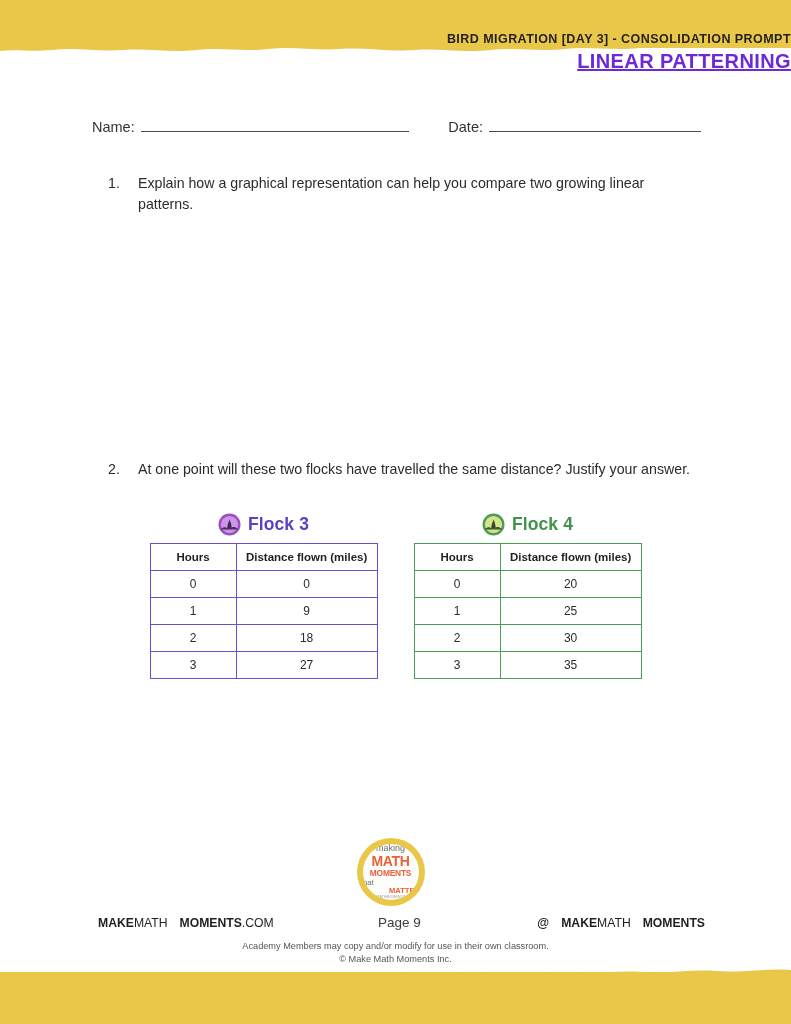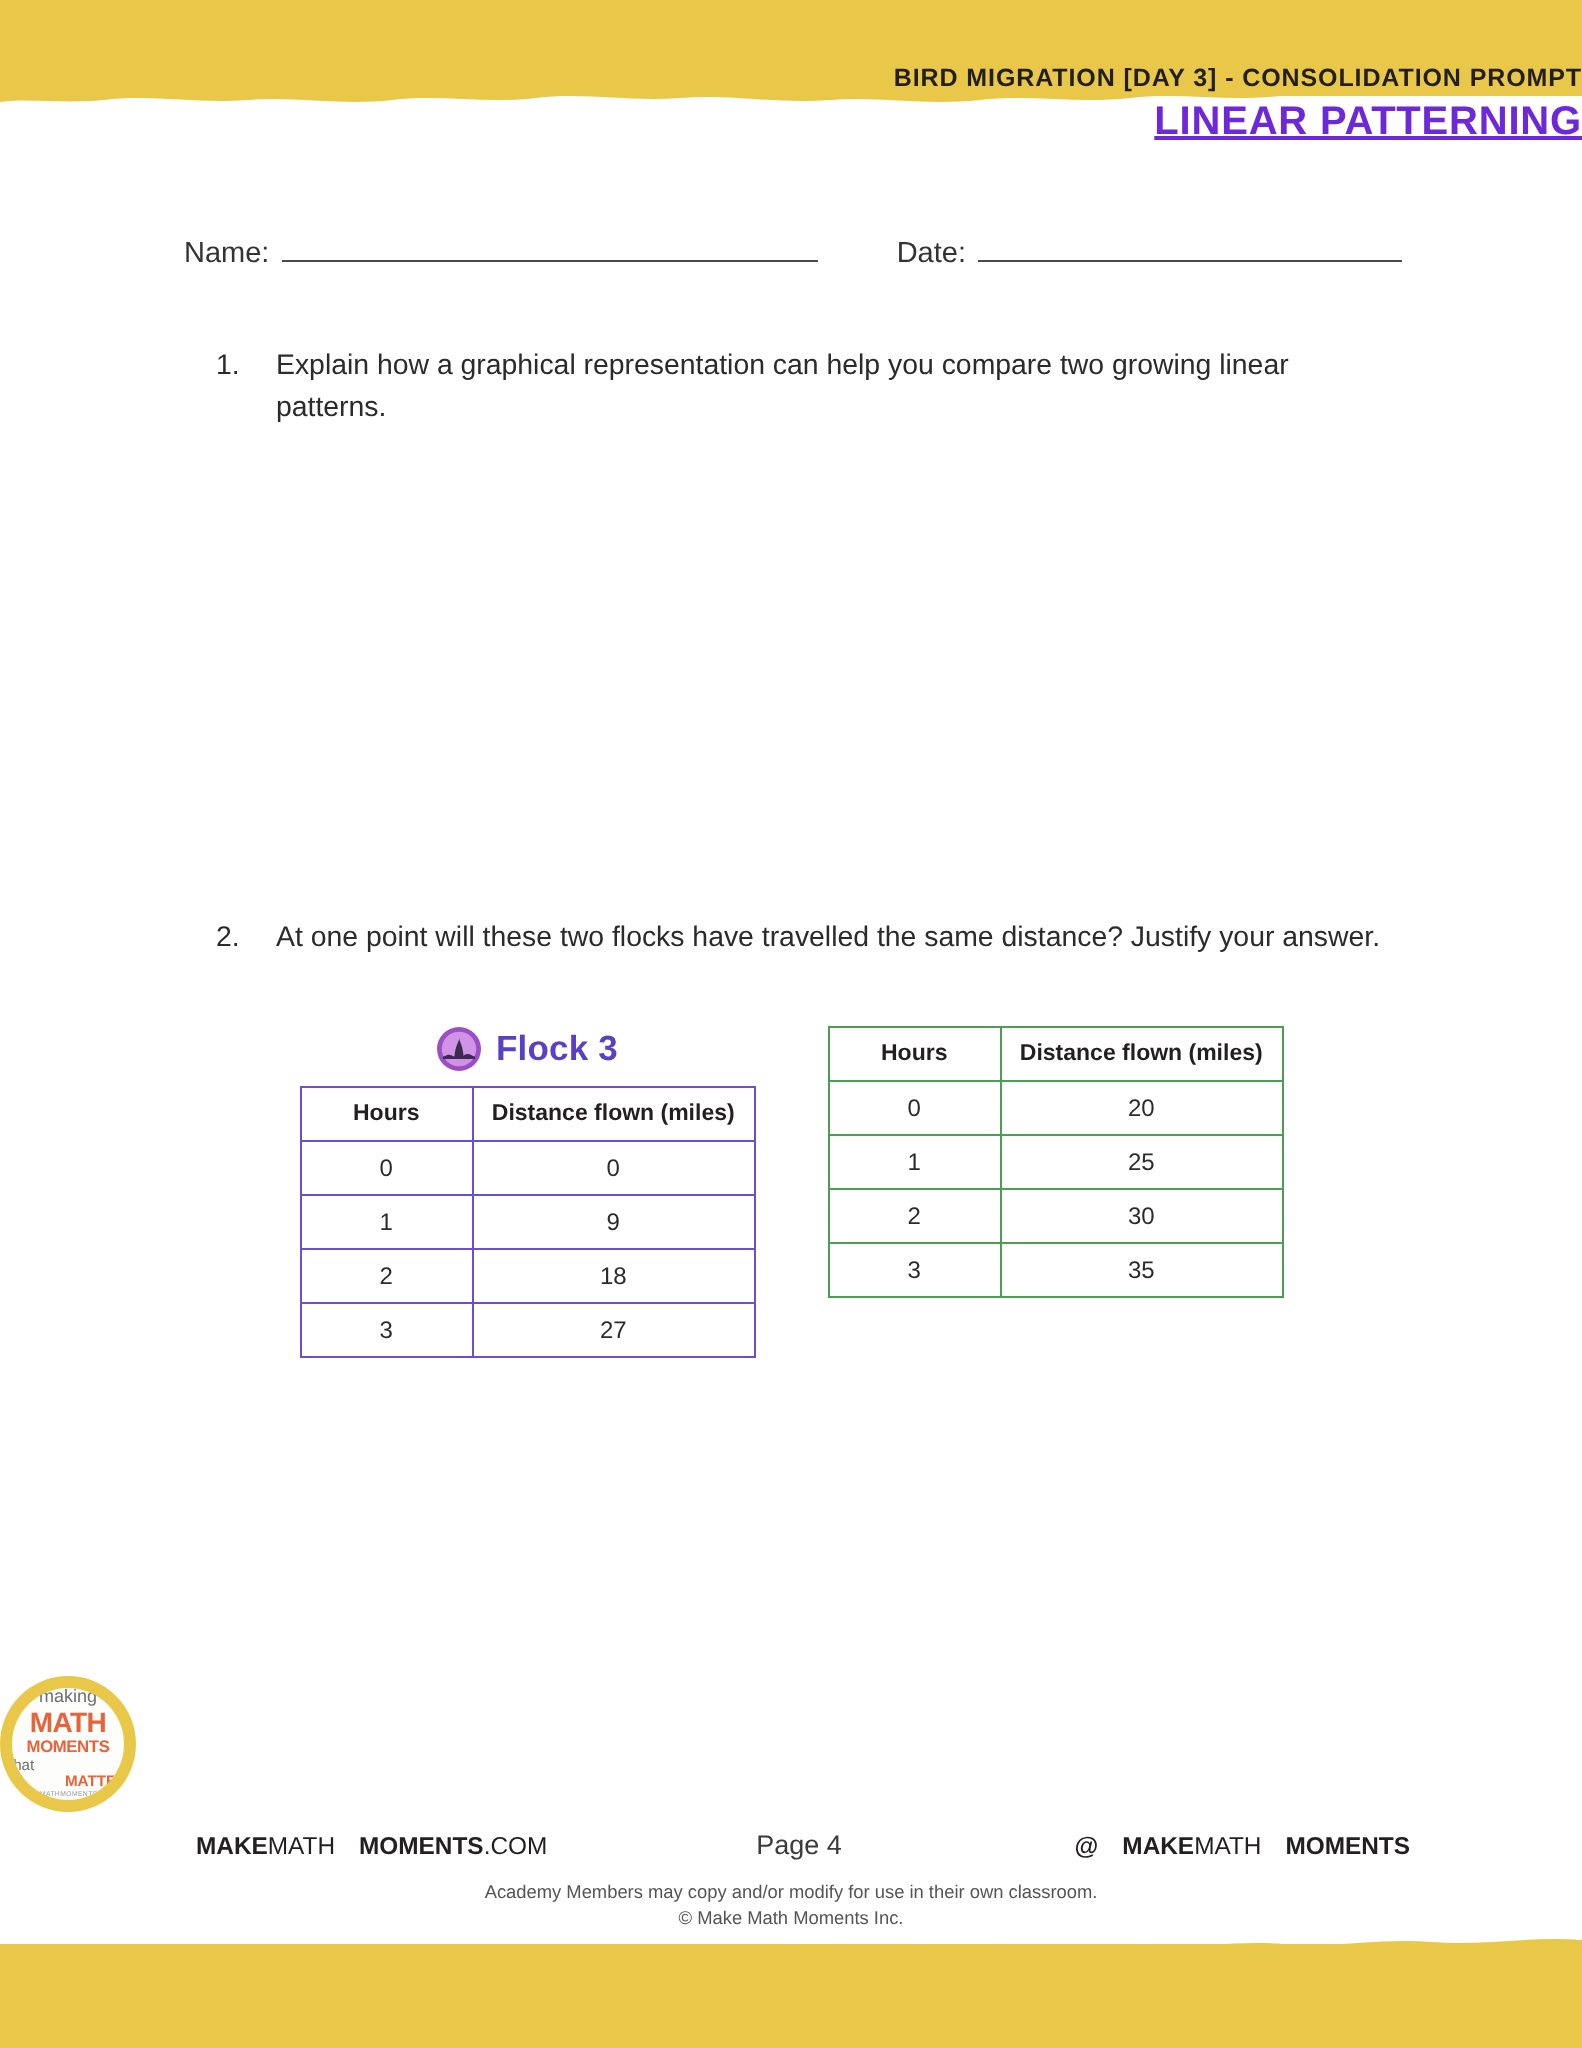--- a/index.html
+++ b/index.html
@@ -165,21 +165,21 @@
   .col-hours { width: 38%; }
   .col-dist  { width: 62%; }
 
   
   .logo-wrap {
     position: absolute;
     left: 0;
     right: 10px;
     top: 838px;
     display: flex;
-    justify-content: flex-start;
+    justify-content: center;
   }
   .logo {
     width: 68px;
     height: 68px;
     border-radius: 50%;
     background: #e9c849;
     display: flex;
     align-items: center;
     justify-content: center;
     position: relative;
@@ -318,20 +318,33 @@
           </tr>
           <tr>
             <td>3</td>
             <td>27</td>
           </tr>
         </tbody>
       </table>
     </div>
 
     <div class="flock-block flock-green">
+      <div class="flock-head">
+        <span class="badge">
+          <svg viewBox="0 0 23 23" aria-hidden="true">
+            <circle cx="11.5" cy="11.5" r="11" fill="#4d9e55"></circle>
+            <circle cx="11.5" cy="11.5" r="8.6" fill="#d4e38c"></circle>
+            <path d="M4 15.5 C6 13.5 8 14.5 9 15.5 L4 15.5 Z" fill="#2f4a2c"></path>
+            <path d="M13 15.5 C15 13 17.5 14 19 15.5 L13 15.5 Z" fill="#2f4a2c"></path>
+            <path d="M9.2 15.5 C9.6 10 11.4 8 11.6 6.2 C11.9 8 13.5 10 13.8 15.5 Z" fill="#2f4a2c"></path>
+            <rect x="3.5" y="15.2" width="16" height="1.3" fill="#2f4a2c"></rect>
+          </svg>
+        </span>
+        <span class="flock-title">Flock 4</span>
+      </div>
       <table class="data">
         <thead>
           <tr>
             <th class="col-hours">Hours</th>
             <th class="col-dist">Distance flown (miles)</th>
           </tr>
         </thead>
         <tbody>
           <tr>
             <td>0</td>
@@ -362,21 +375,21 @@
         <div class="lg2">MATH</div>
         <div class="lg3">MOMENTS</div>
         <div class="lg4"><span class="tt">that </span><span class="mm">MATTER</span></div>
         <div class="lg5">MAKEMATHMOMENTS.COM</div>
       </div>
     </div>
   </div>
 
   <div class="footer">
     <div><span class="b">MAKE</span><span class="n">MATH</span><span class="b">MOMENTS</span><span class="n">.COM</span></div>
-    <div class="mid">Page 4</div>
+    <div class="mid">Page 9</div>
     <div><span class="b">@</span><span class="b">MAKE</span><span class="n">MATH</span><span class="b">MOMENTS</span></div>
   </div>
 
   <div class="copyright">
     <div>Academy Members may copy and/or modify for use in their own classroom.</div>
     <div>© Make Math Moments Inc.</div>
   </div>
 
 </div>
 

